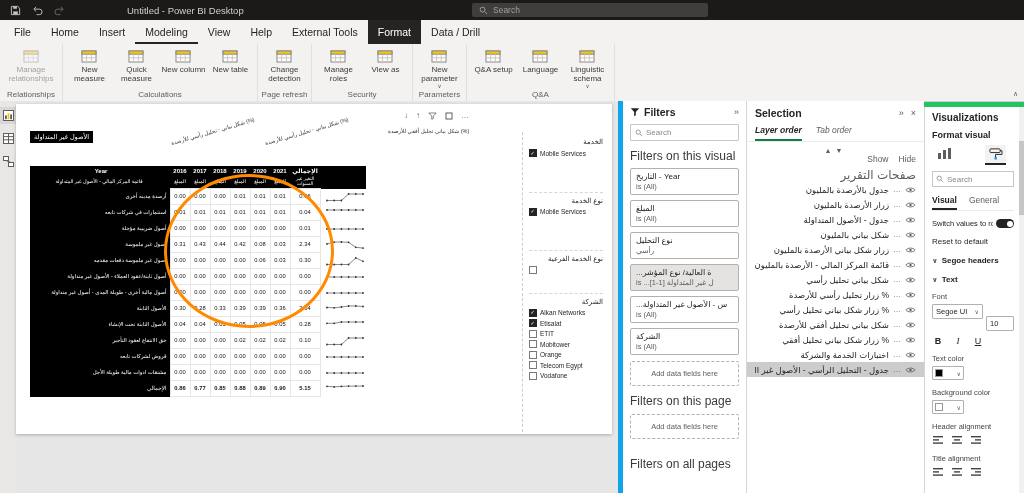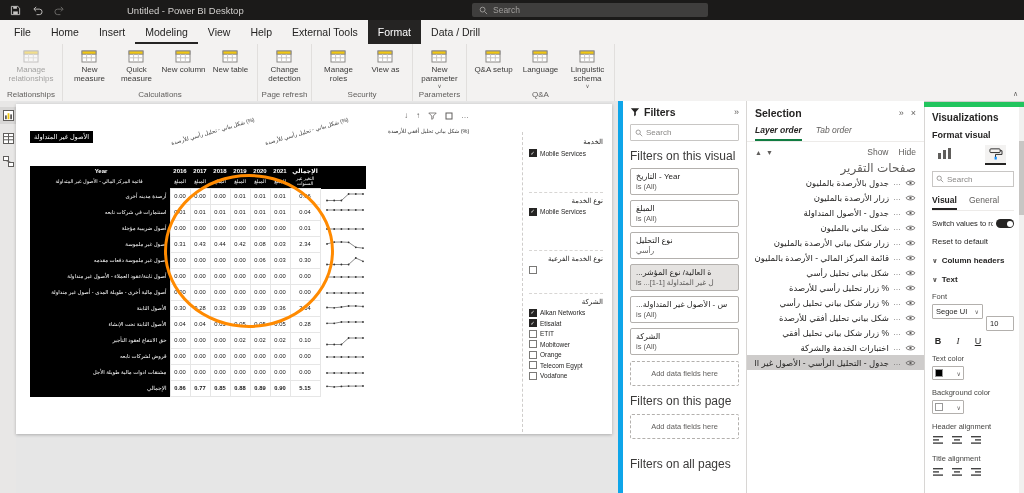--- a/index.html
+++ b/index.html
@@ -84,21 +84,21 @@
   .f-all{margin-top:18px;}
 
   
   .selection{position:absolute;left:746px;top:101px;width:178px;bottom:0;background:#fff;border-left:1px solid #d8d6d4;box-sizing:border-box;overflow:hidden;}
   .s-head{display:flex;align-items:center;padding:6px 8px 4px;}
   .s-title{font-weight:bold;font-size:10.5px;color:#252423;}
   .s-hicons{margin-left:auto;display:flex;gap:7px;color:#605e5c;font-size:9px;}
   .s-tabs{display:flex;gap:14px;padding:0 8px;border-bottom:1px solid #edebe9;font-style:italic;}
   .s-tab{font-size:8.5px;color:#605e5c;padding:2px 0 4px;}
   .s-tab.sel{color:#252423;font-weight:bold;border-bottom:2px solid #107c41;}
-  .s-controls{display:flex;align-items:center;padding:5px 8px 3px;}
+  .s-controls{display:flex;align-items:center;padding:5px 8px 3px;flex-direction:column;}
   .s-arrows{color:#605e5c;font-size:7px;letter-spacing:4px;}
   .s-showhide{margin-left:auto;display:flex;gap:10px;font-size:8.5px;color:#605e5c;}
   .srow{display:flex;align-items:center;justify-content:flex-end;gap:4px;height:15px;padding:0 8px;}
   .slbl{font-size:8.5px;color:#252423;direction:rtl;white-space:nowrap;overflow:hidden;}
   .shdr .slbl{color:#605e5c;font-size:12px;}
   .ssel{background:#cecccb;}
   .smore{color:#605e5c;font-size:8px;line-height:1;}
   .seye{display:flex;}
 
   
@@ -1008,21 +1008,21 @@
       <span class="v-tab sel">Visual</span>
       <span class="v-tab">General</span>
     </div>
     <div class="v-switch">
       <span class="v-switch-label">Switch values to ro...</span>
       <span class="toggle"></span>
     </div>
     <div class="v-reset">Reset to default</div>
     <div class="v-sec">
       <span class="chev">∨</span>
-      <span>Column headers</span>
+      <span>Segoe headers</span>
     </div>
     <div class="v-sec">
       <span class="chev">∨</span>
       <span>Text</span>
     </div>
     <div class="v-mini">Font</div>
     <div class="v-row">
       <div class="dd">
         <span>Segoe UI</span>
         <span class="ddch">∨</span>

